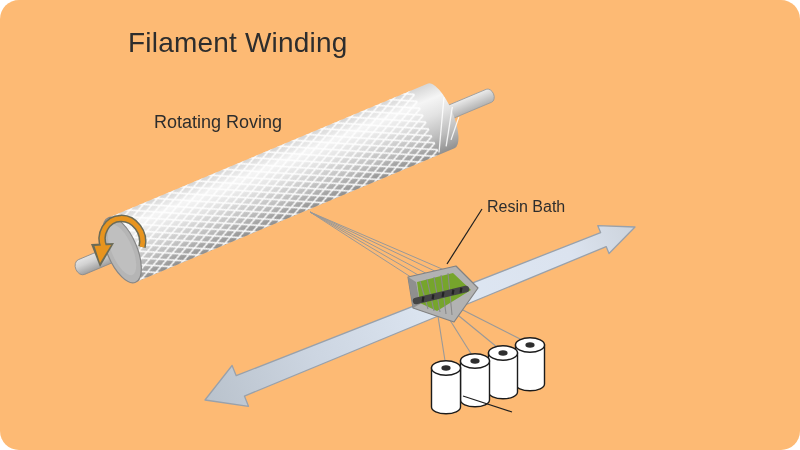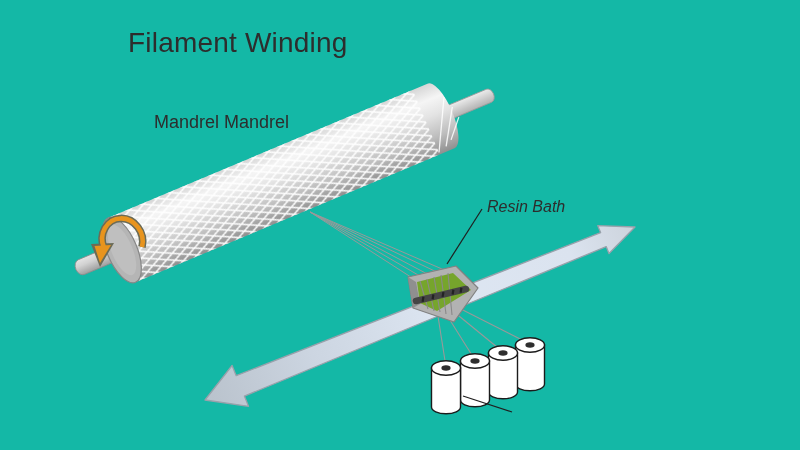--- a/index.html
+++ b/index.html
@@ -1,24 +1,24 @@
 <!DOCTYPE html>
 <html><head>
 <meta charset="utf-8">
 <style>
   html,body{margin:0;padding:0;background:#fff;}
   .stage{
-    position:relative;width:800px;height:450px;background:#14b8a6;
-    overflow:hidden;font-family:"Liberation Sans", sans-serif;
+    position:relative;width:800px;height:450px;background:#fdba74;
+    overflow:hidden;font-family:"Liberation Sans", sans-serif;border-radius:19px;
   }
   .stage svg{position:absolute;left:0;top:0;}
   .lbl{position:absolute;color:#2d2d2d;white-space:nowrap;line-height:1.1;}
   .lbl-title{left:128px;top:28px;font-size:28px;letter-spacing:0.2px;}
   .lbl-mandrel{left:154px;top:113px;font-size:18px;}
-  .lbl-resin{left:487px;top:198px;font-size:16px;font-style:italic;}
+  .lbl-resin{left:487px;top:198px;font-size:16px;}
   .lbl-roving{left:514px;top:400px;font-size:16px;}
 </style>
 </head>
 <body>
 
 <div class="stage">
 
 <svg width="800" height="450" viewBox="0 0 800 450">
   <defs>
     <linearGradient id="cylGrad" x1="0" y1="-35" x2="0" y2="35" gradientUnits="userSpaceOnUse">
@@ -131,16 +131,16 @@
     </g>
   </g>
 
   <g stroke="#1f1f1f" stroke-width="1.2" fill="none">
     <line x1="482" y1="209" x2="447" y2="264"></line>
     <line x1="463" y1="396" x2="512" y2="412"></line>
   </g>
 </svg>
 
 <div class="lbl lbl-title">Filament Winding</div>
-<div class="lbl lbl-mandrel">Mandrel Mandrel</div>
+<div class="lbl lbl-mandrel">Rotating Roving</div>
 <div class="lbl lbl-resin">Resin Bath</div>
 
 </div>
 
 </body></html>

